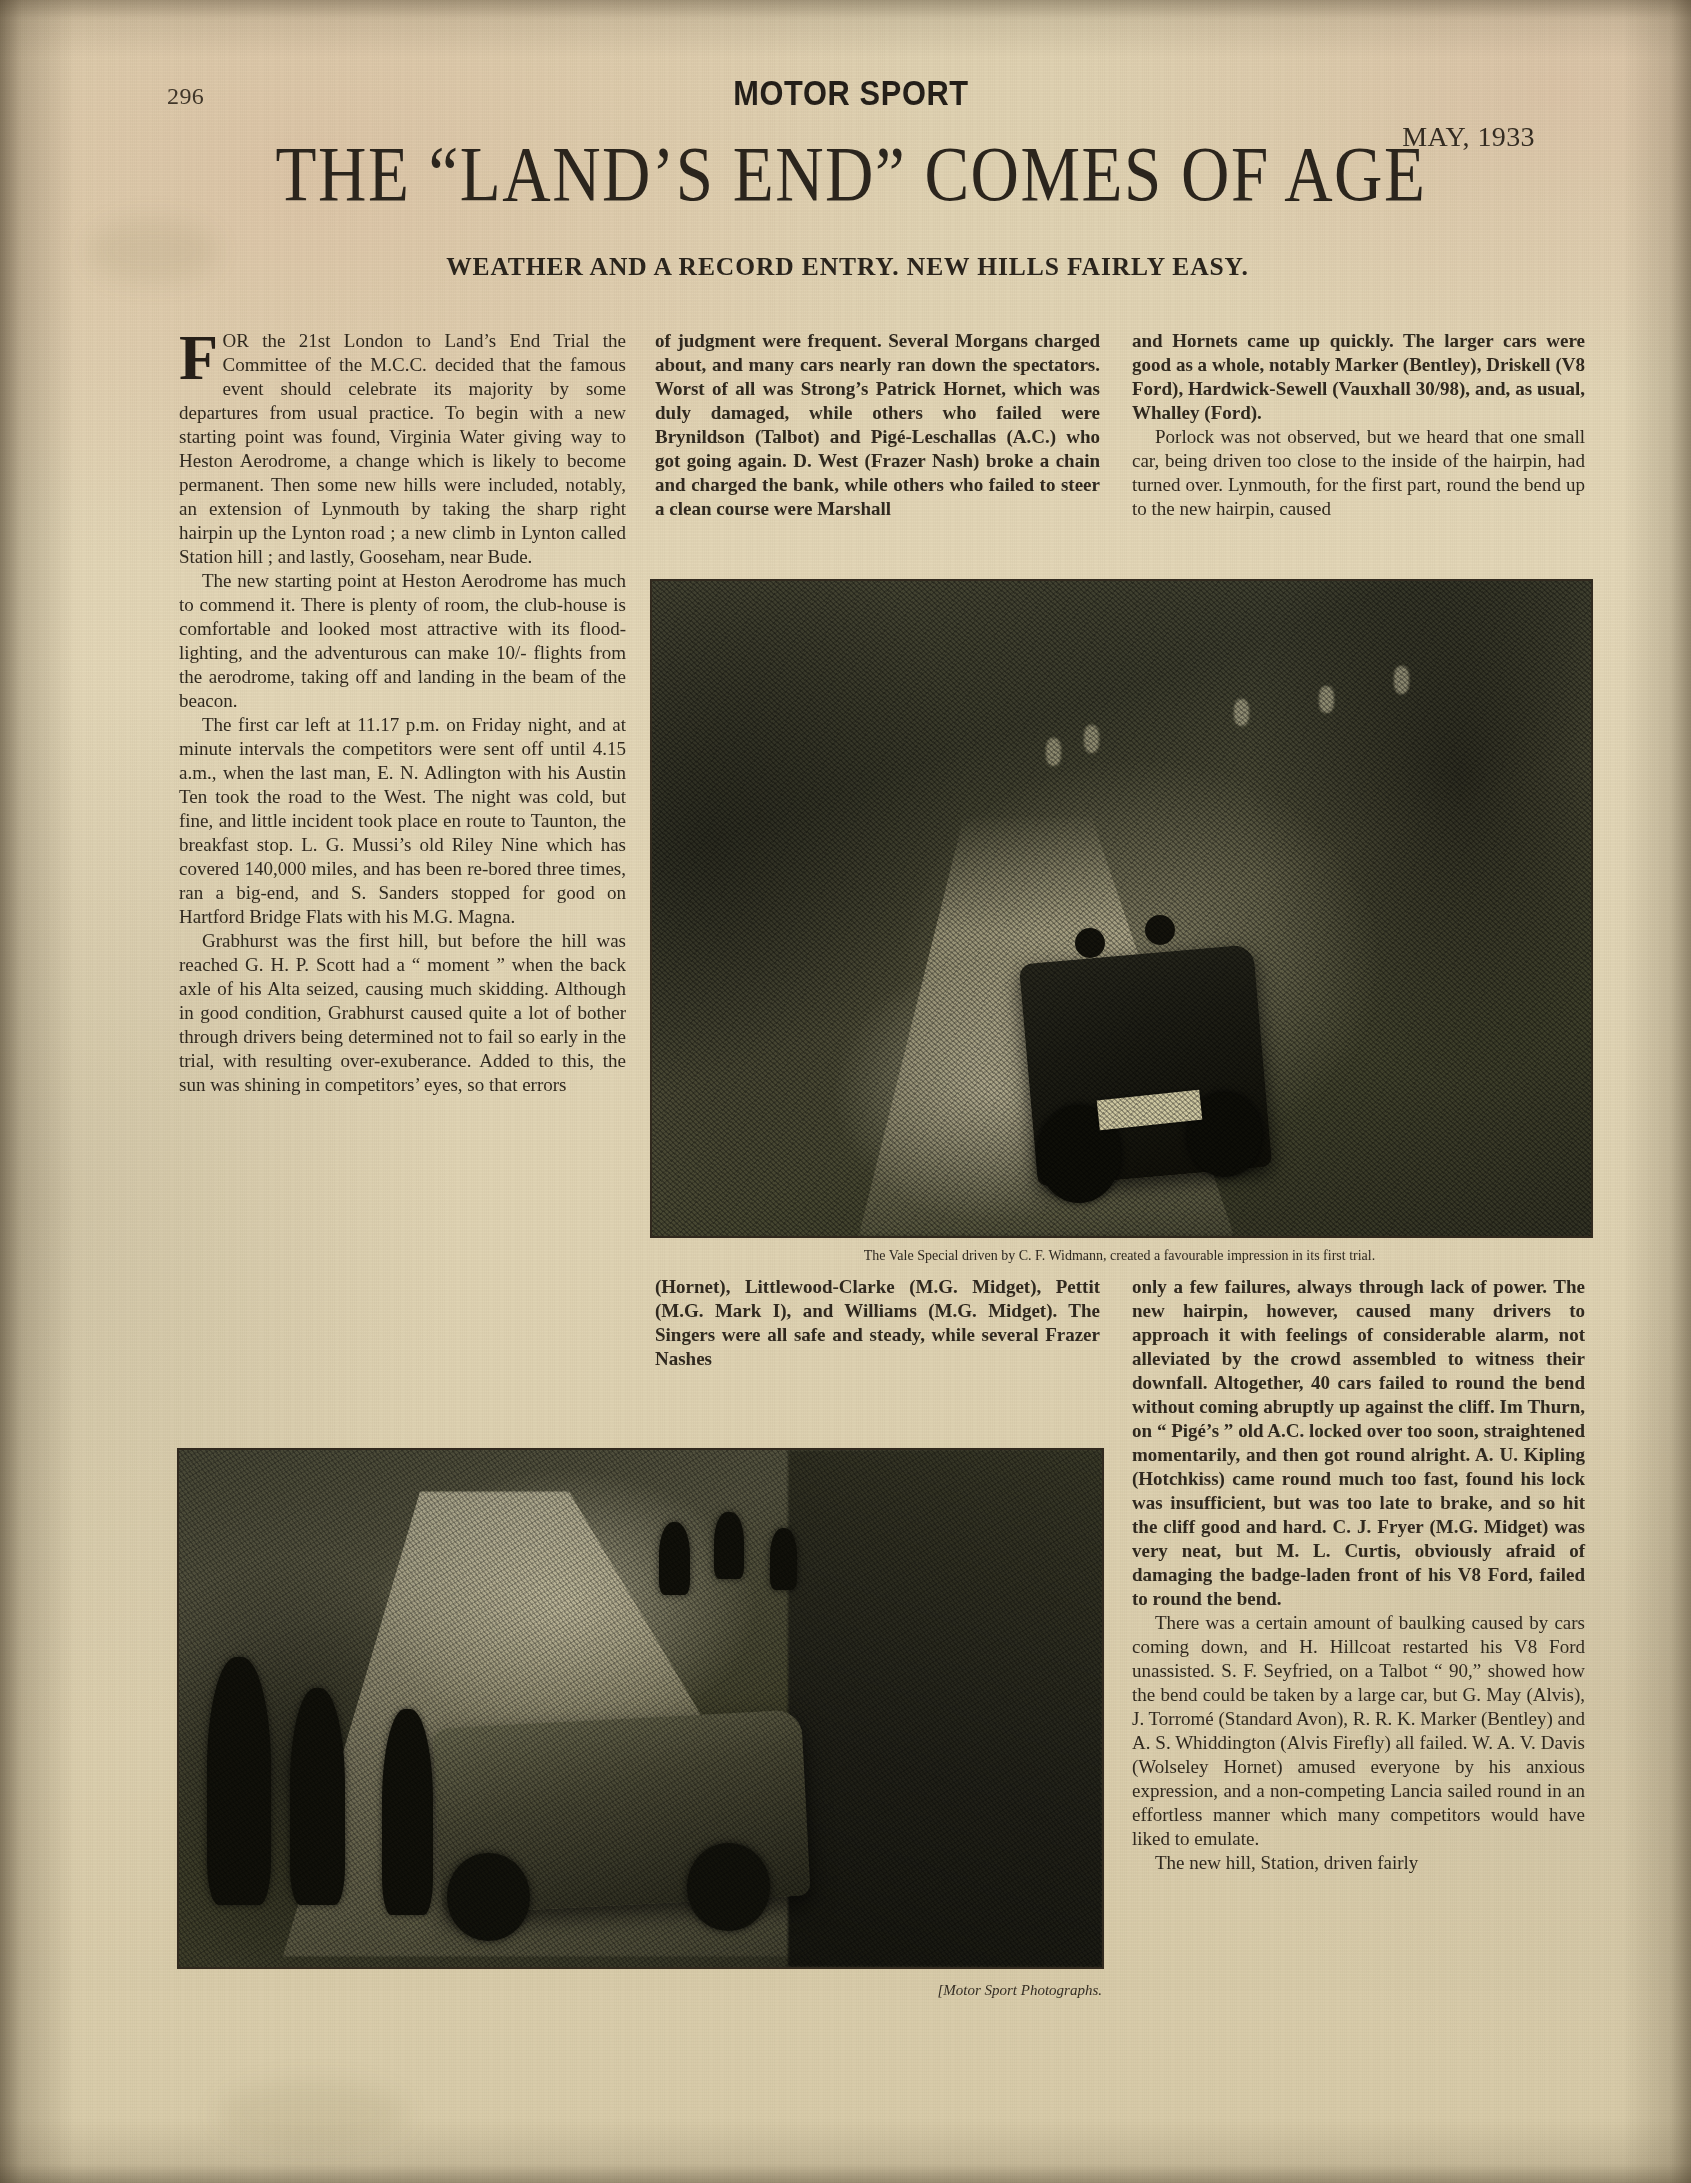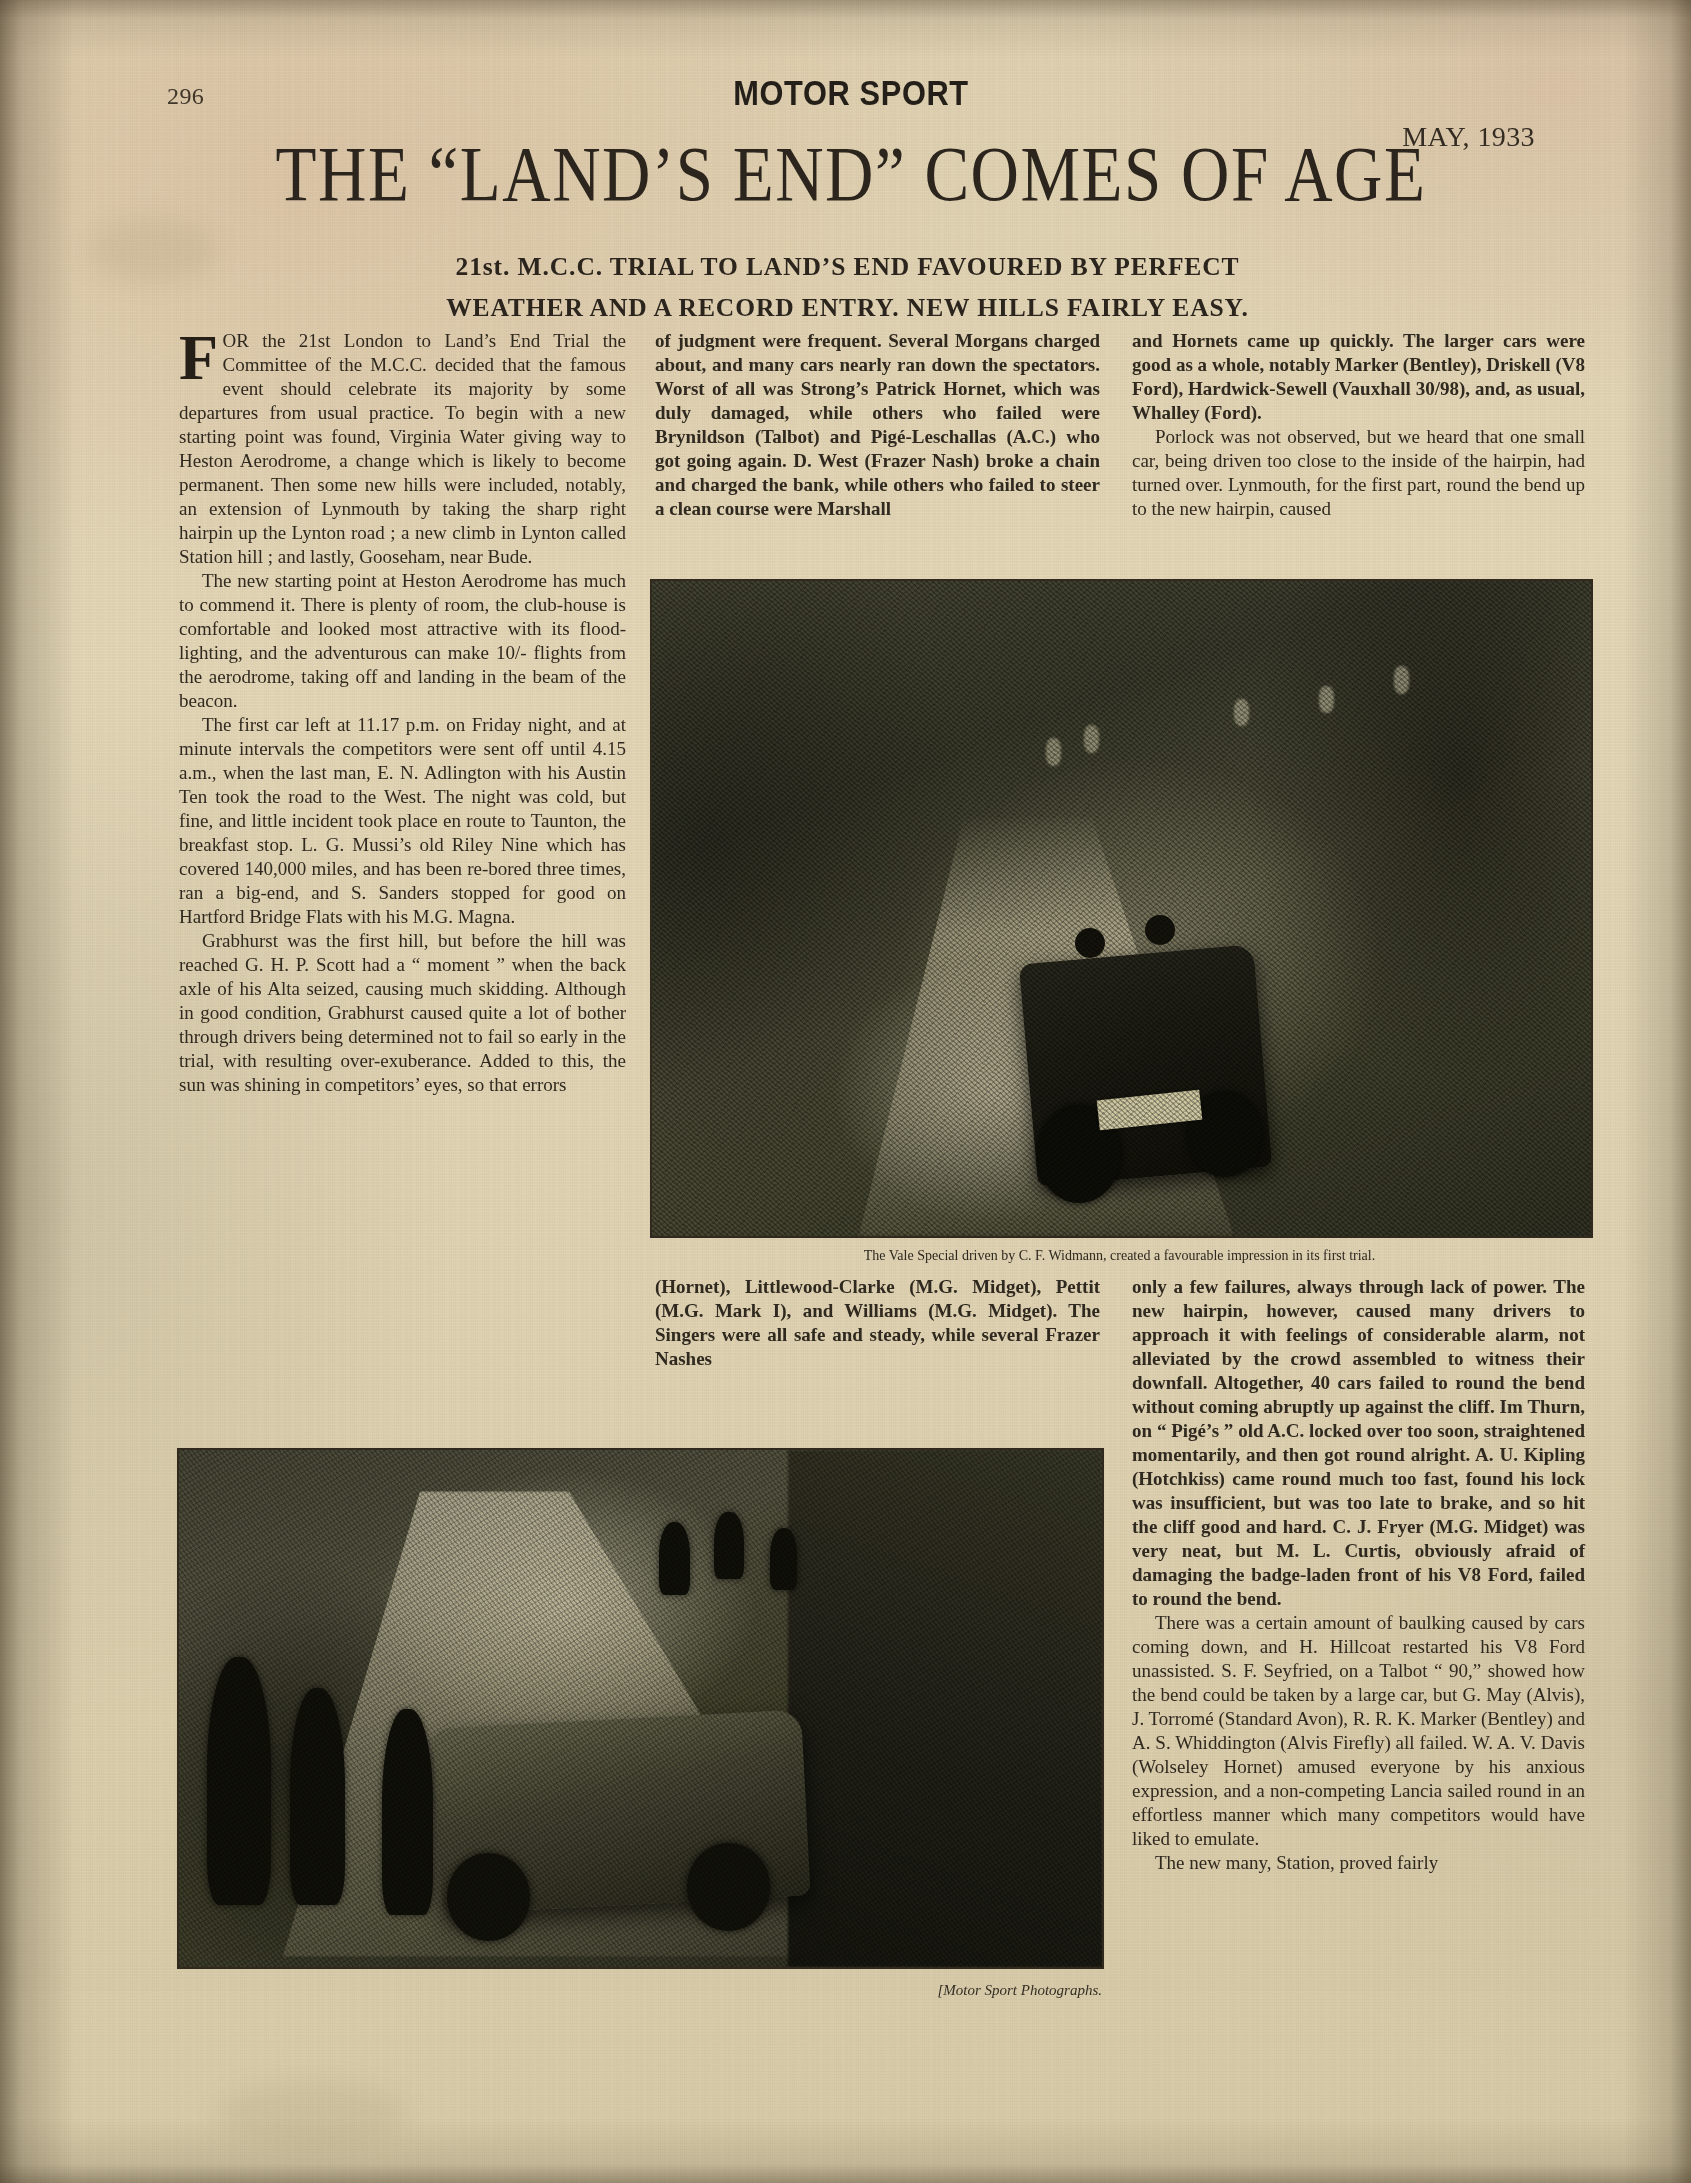--- a/index.html
+++ b/index.html
@@ -346,21 +346,20 @@
 
     <div class="runhead">
       <div class="folio">296</div>
       <div class="magtitle"><span>MOTOR SPORT</span></div>
       <div class="issue">MAY, 1933</div>
     </div>
 
     <div class="headline">THE “LAND’S END” COMES OF AGE</div>
 
     <div class="subhead">
-      <span class="ln">21st. M.C.C. TRIAL TO LAND’S END FAVOURED BY PERFECT</span>
       <span class="ln">WEATHER AND A RECORD ENTRY.  NEW HILLS FAIRLY EASY.</span>
     </div>
 
     <div class="col" id="col1">
       <p class="drop">
         <span class="dropcap">F</span><span>OR the 21st London to Land’s End Trial the Committee of the M.C.C. decided that the famous event should celebrate its majority by some departures from usual practice. To begin with a new starting point was found, Virginia Water giving way to Heston Aerodrome, a change which is likely to become permanent. Then some new hills were included, notably, an extension of Lynmouth by taking the sharp right hairpin up the Lynton road ; a new climb in Lynton called Station hill ; and lastly, Gooseham, near Bude.</span>
       </p>
       <p>The new starting point at Heston Aerodrome has much to commend it. There is plenty of room, the club-house is comfortable and looked most attractive with its flood-lighting, and the adventurous can make 10/- flights from the aerodrome, taking off and landing in the beam of the beacon.</p>
       <p>The first car left at 11.17 p.m. on Friday night, and at minute intervals the competitors were sent off until 4.15 a.m., when the last man, E. N. Adlington with his Austin Ten took the road to the West. The night was cold, but fine, and little incident took place en route to Taunton, the breakfast stop. L. G. Mussi’s old Riley Nine which has covered 140,000 miles, and has been re-bored three times, ran a big-end, and S. Sanders stopped for good on Hartford Bridge Flats with his M.G. Magna.</p>
       <p>Grabhurst was the first hill, but before the hill was reached G. H. P. Scott had a “ moment ” when the back axle of his Alta seized, causing much skidding. Although in good condition, Grabhurst caused quite a lot of bother through drivers being determined not to fail so early in the trial, with resulting over-exuberance. Added to this, the sun was shining in competitors’ eyes, so that errors</p>
@@ -393,21 +392,21 @@
     </div>
     <div class="caption" id="cap1">The Vale Special driven by C. F. Widmann, created a favourable impression in its first trial.</div>
 
     <div class="col" id="col2b">
       <p class="noind">(Hornet), Littlewood-Clarke (M.G. Midget), Pettit (M.G. Mark I), and Williams (M.G. Midget). The Singers were all safe and steady, while several Frazer Nashes</p>
     </div>
 
     <div class="col" id="col3b">
       <p class="noind">only a few failures, always through lack of power. The new hairpin, however, caused many drivers to approach it with feelings of considerable alarm, not alleviated by the crowd assembled to witness their downfall. Altogether, 40 cars failed to round the bend without coming abruptly up against the cliff. Im Thurn, on “ Pigé’s ” old A.C. locked over too soon, straightened momentarily, and then got round alright. A. U. Kipling (Hotchkiss) came round much too fast, found his lock was insufficient, but was too late to brake, and so hit the cliff good and hard. C. J. Fryer (M.G. Midget) was very neat, but M. L. Curtis, obviously afraid of damaging the badge-laden front of his V8 Ford, failed to round the bend.</p>
       <p>There was a certain amount of baulking caused by cars coming down, and H. Hillcoat restarted his V8 Ford unassisted. S. F. Seyfried, on a Talbot “ 90,” showed how the bend could be taken by a large car, but G. May (Alvis), J. Torromé (Standard Avon), R. R. K. Marker (Bentley) and A. S. Whiddington (Alvis Firefly) all failed. W. A. V. Davis (Wolseley Hornet) amused everyone by his anxious expression, and a non-competing Lancia sailed round in an effortless manner which many competitors would have liked to emulate.</p>
-      <p>The new many, Station, proved fairly</p>
+      <p>The new hill, Station, driven fairly</p>
     </div>
 
     <div class="photo" id="photo2">
       <div class="ph-inner p2">
         <div class="p2-road"></div>
         <div class="p2-cliff"></div>
         <div class="p2-car"></div>
         <div class="p2-wheel w1"></div>
         <div class="p2-wheel w2"></div>
         <div class="p2-fig f1"></div>

